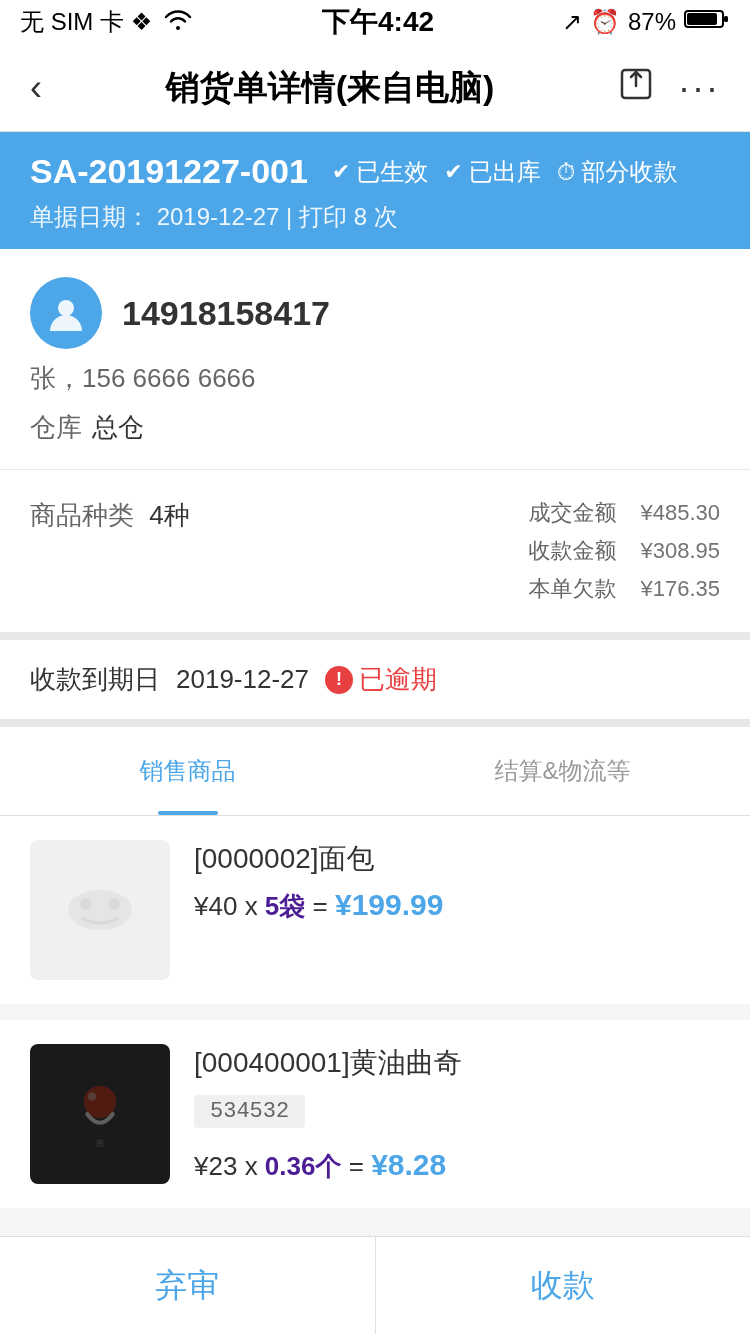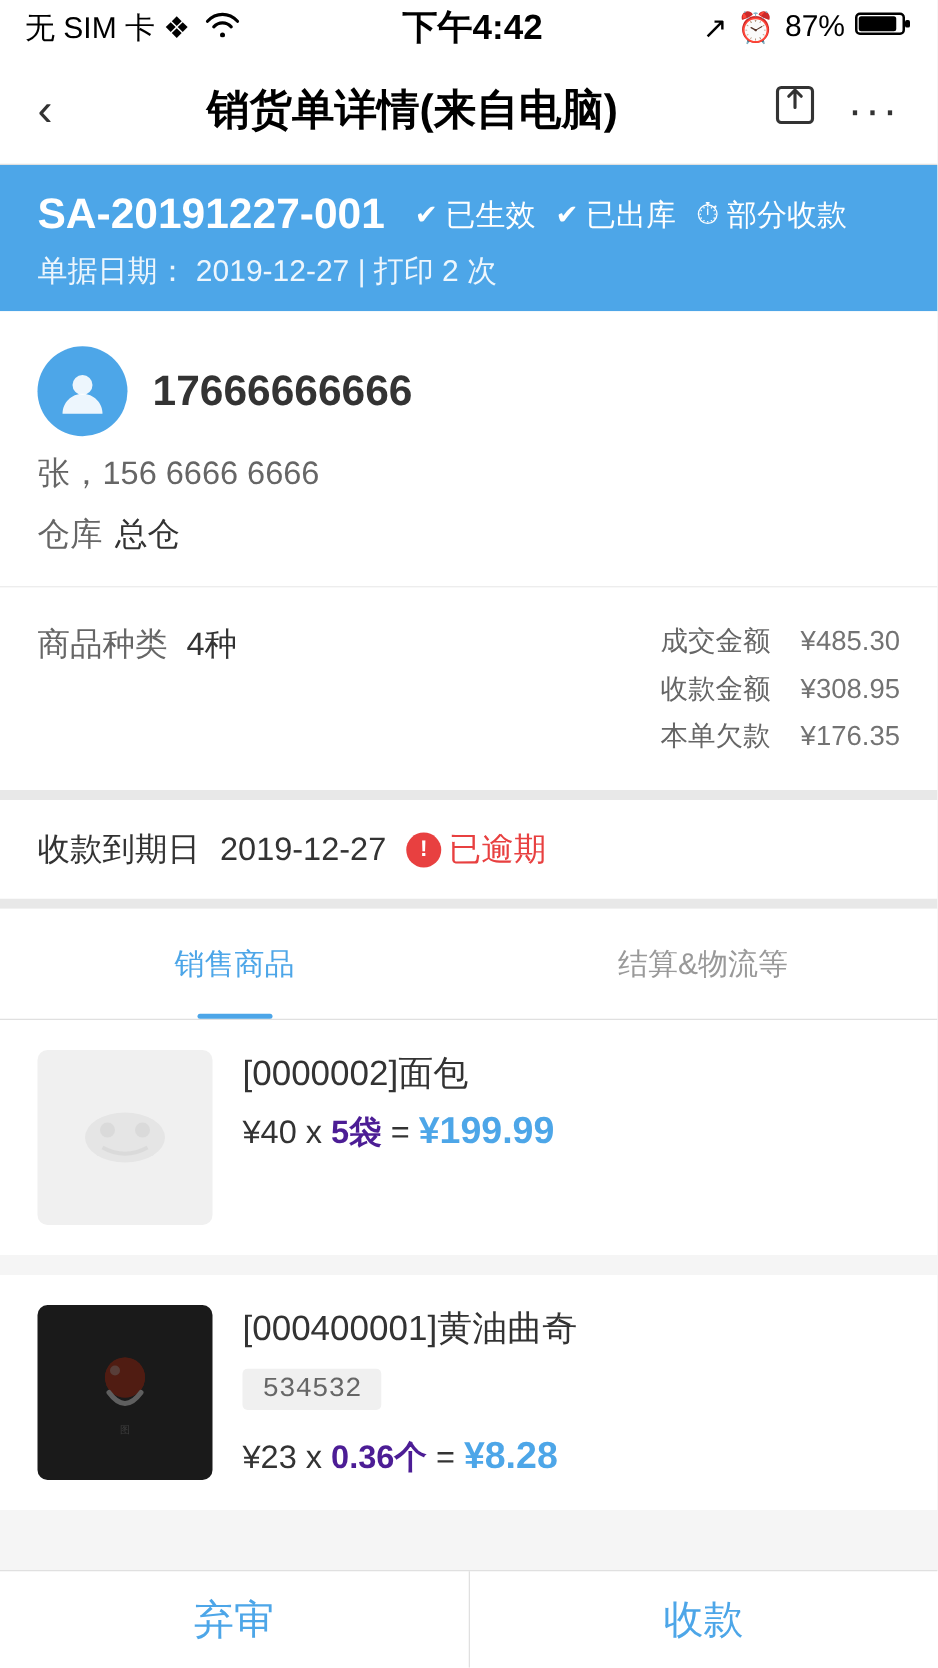--- a/index.html
+++ b/index.html
@@ -266,21 +266,21 @@
     }
     .price-highlight { color: #4c1d95; font-weight: 600; }
     .price-total { color: #4da6e8; font-weight: 700; font-size: 30px; }
 
     
     .bottom-bar {
       position: fixed;
       bottom: 0;
       left: 0;
       width: 750px;
-      height: 78px;
+      height: 98px;
       background: #fff;
       border-top: 1px solid #e0e0e0;
       display: flex;
     }
     .bottom-btn {
       flex: 1;
       display: flex;
       align-items: center;
       justify-content: center;
       font-size: 32px;
@@ -348,33 +348,33 @@
       </span>
       <span class="status-tag">
         <span>⏱</span>
         <span>部分收款</span>
       </span>
     </div>
   </div>
   <div class="banner-row2">
     <span>单据日期：</span>
     <span>2019-12-27</span>
-    <span>| 打印 2 次</span>
+    <span>| 打印 8 次</span>
   </div>
 </div>
 
 <div class="customer-section">
   <div class="customer-row">
     <div class="avatar">
       <svg width="40" height="40" viewBox="0 0 40 40" fill="none">
         <circle cx="20" cy="15" r="8" fill="rgba(255,255,255,0.9)"></circle>
         <path d="M4 38c0-8.8 7.2-16 16-16s16 7.2 16 16" fill="rgba(255,255,255,0.9)"></path>
       </svg>
     </div>
-    <span class="customer-id">17666666666</span>
+    <span class="customer-id">14918158417</span>
   </div>
   <div class="customer-name">张，156 6666 6666</div>
   <div class="customer-meta">
     <div class="meta-item">
       <span class="meta-label">仓库</span>
       <span class="meta-value">总仓</span>
     </div>
   </div>
 </div>
 

